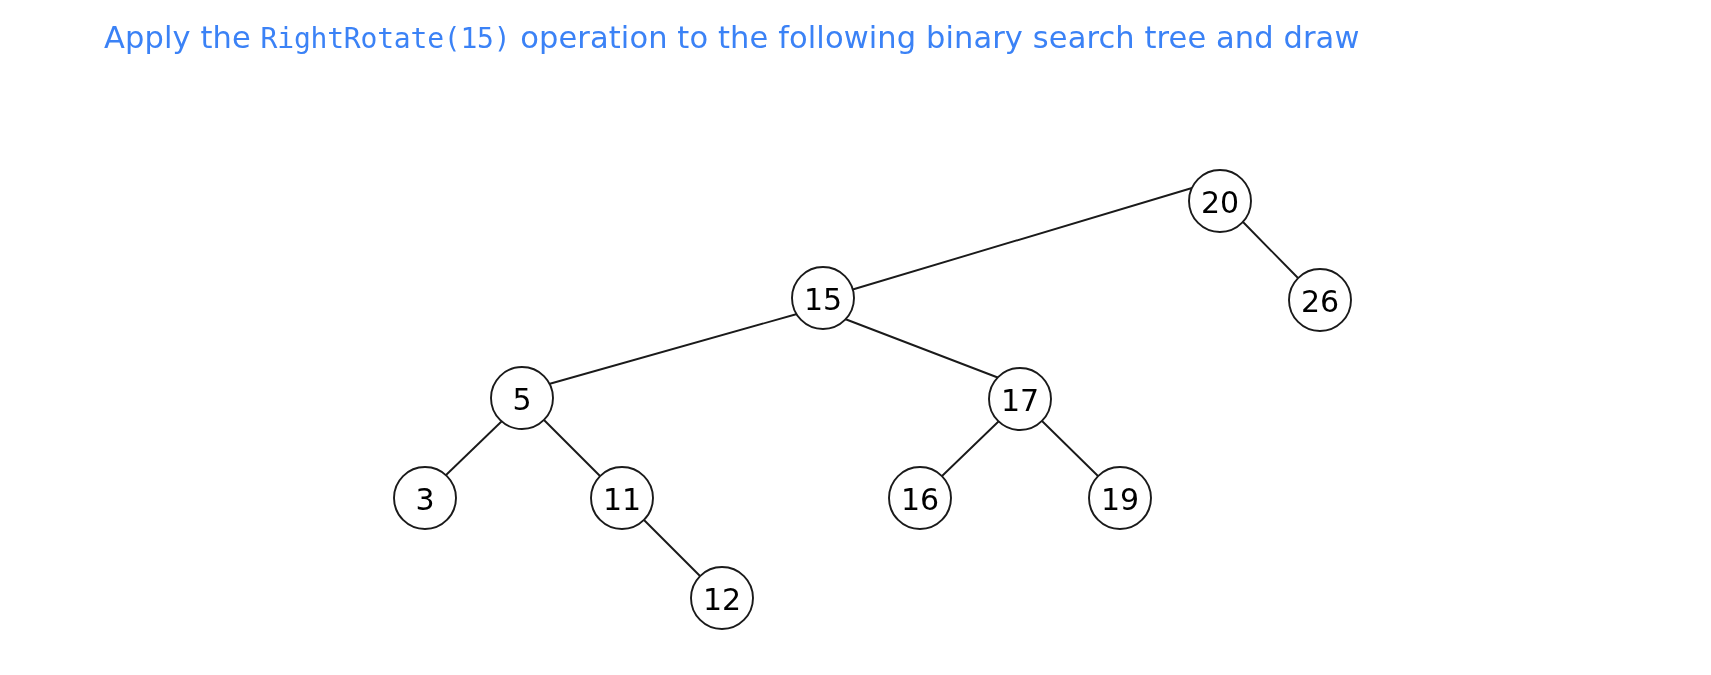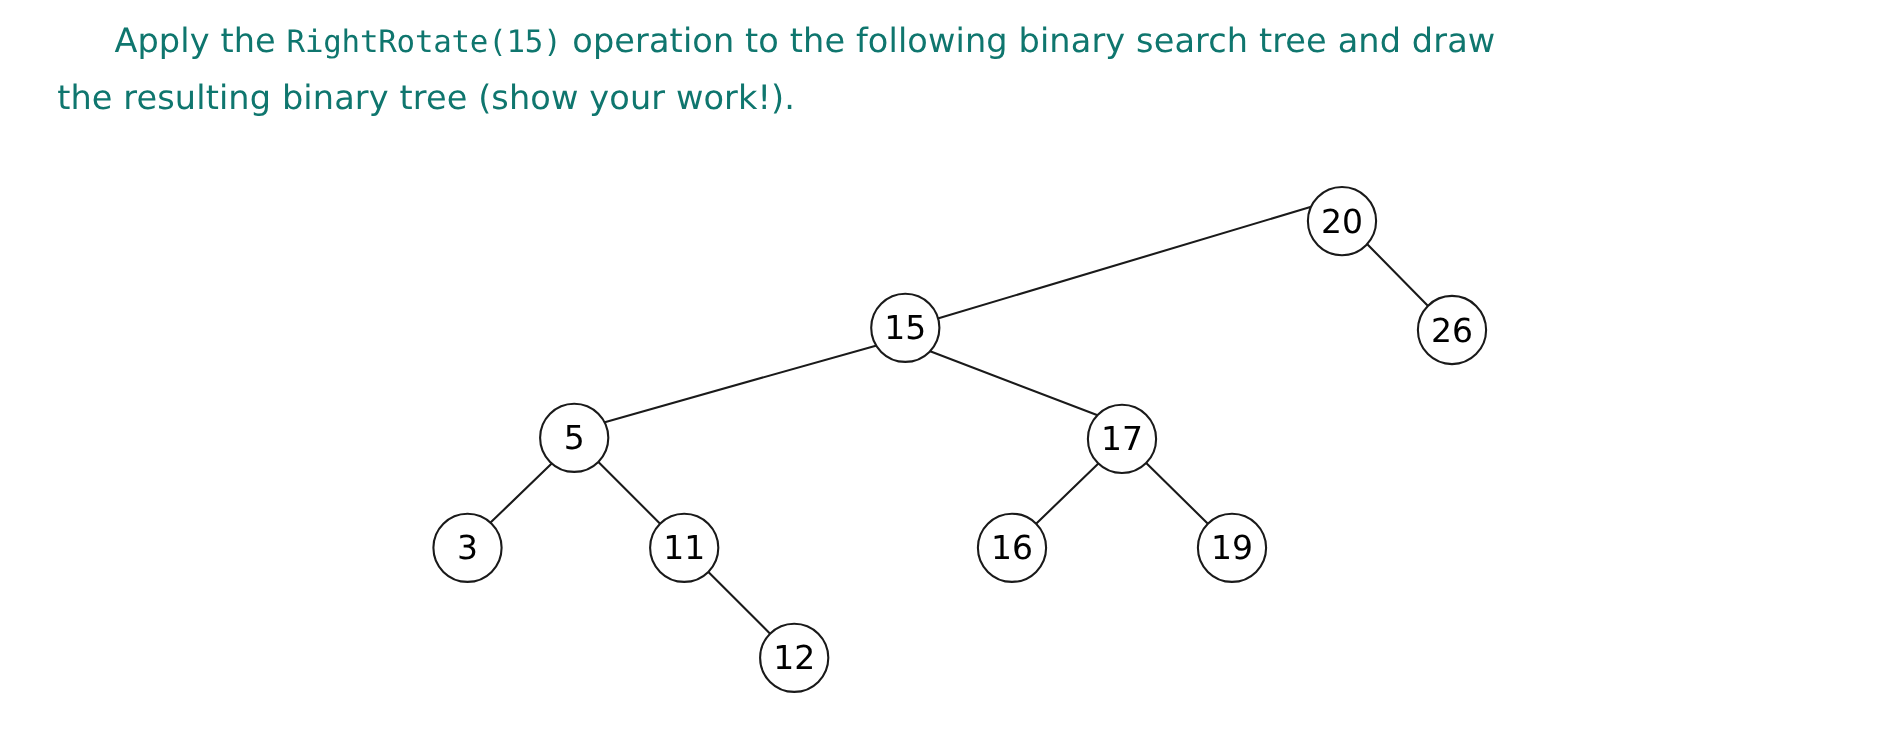--- a/index.html
+++ b/index.html
@@ -24,21 +24,21 @@
 
   
   .prompt-block {
     position: absolute;
     left: 52px;
     top: 12px;
     width: 1640px;
     font-family: "DejaVu Sans", sans-serif;
     font-size: 30.5px;
     line-height: 1.72;
-    color: #0f766e;
+    color: #3b82f6;
     letter-spacing: 0.1px;
   }
   .prompt-line {
     display: block;
     white-space: nowrap;
   }
   .prompt-indent {
     display: inline-block;
     width: 52px;
   }
@@ -80,21 +80,20 @@
     dominant-baseline: central;
   }
 </style>
 </head>
 <body>
 
 <div id="page">
 
   <div class="prompt-block">
     <span class="prompt-line"><span class="prompt-indent"></span><span>Apply the </span><span class="mono">RightRotate(15)</span><span> operation to the following binary search tree and draw</span></span>
-    <span class="prompt-line">the resulting binary tree (show your work!).</span>
   </div>
 
   <div id="tree-figure">
     <svg id="tree-svg" viewBox="0 0 1711 675" xmlns="http://www.w3.org/2000/svg">
       <g id="edge-layer">
           <line x1="1192" y1="188" x2="851" y2="290" class="tree-edge" stroke="#1a1a1a"></line>
           <line x1="1243" y1="222" x2="1298" y2="278" class="tree-edge" stroke="#1a1a1a"></line>
           <line x1="797" y1="314" x2="549" y2="384" class="tree-edge" stroke="#1a1a1a"></line>
           <line x1="845" y1="319" x2="999" y2="378" class="tree-edge" stroke="#1a1a1a"></line>
           <line x1="502" y1="421" x2="445" y2="476" class="tree-edge" stroke="#1a1a1a"></line>

